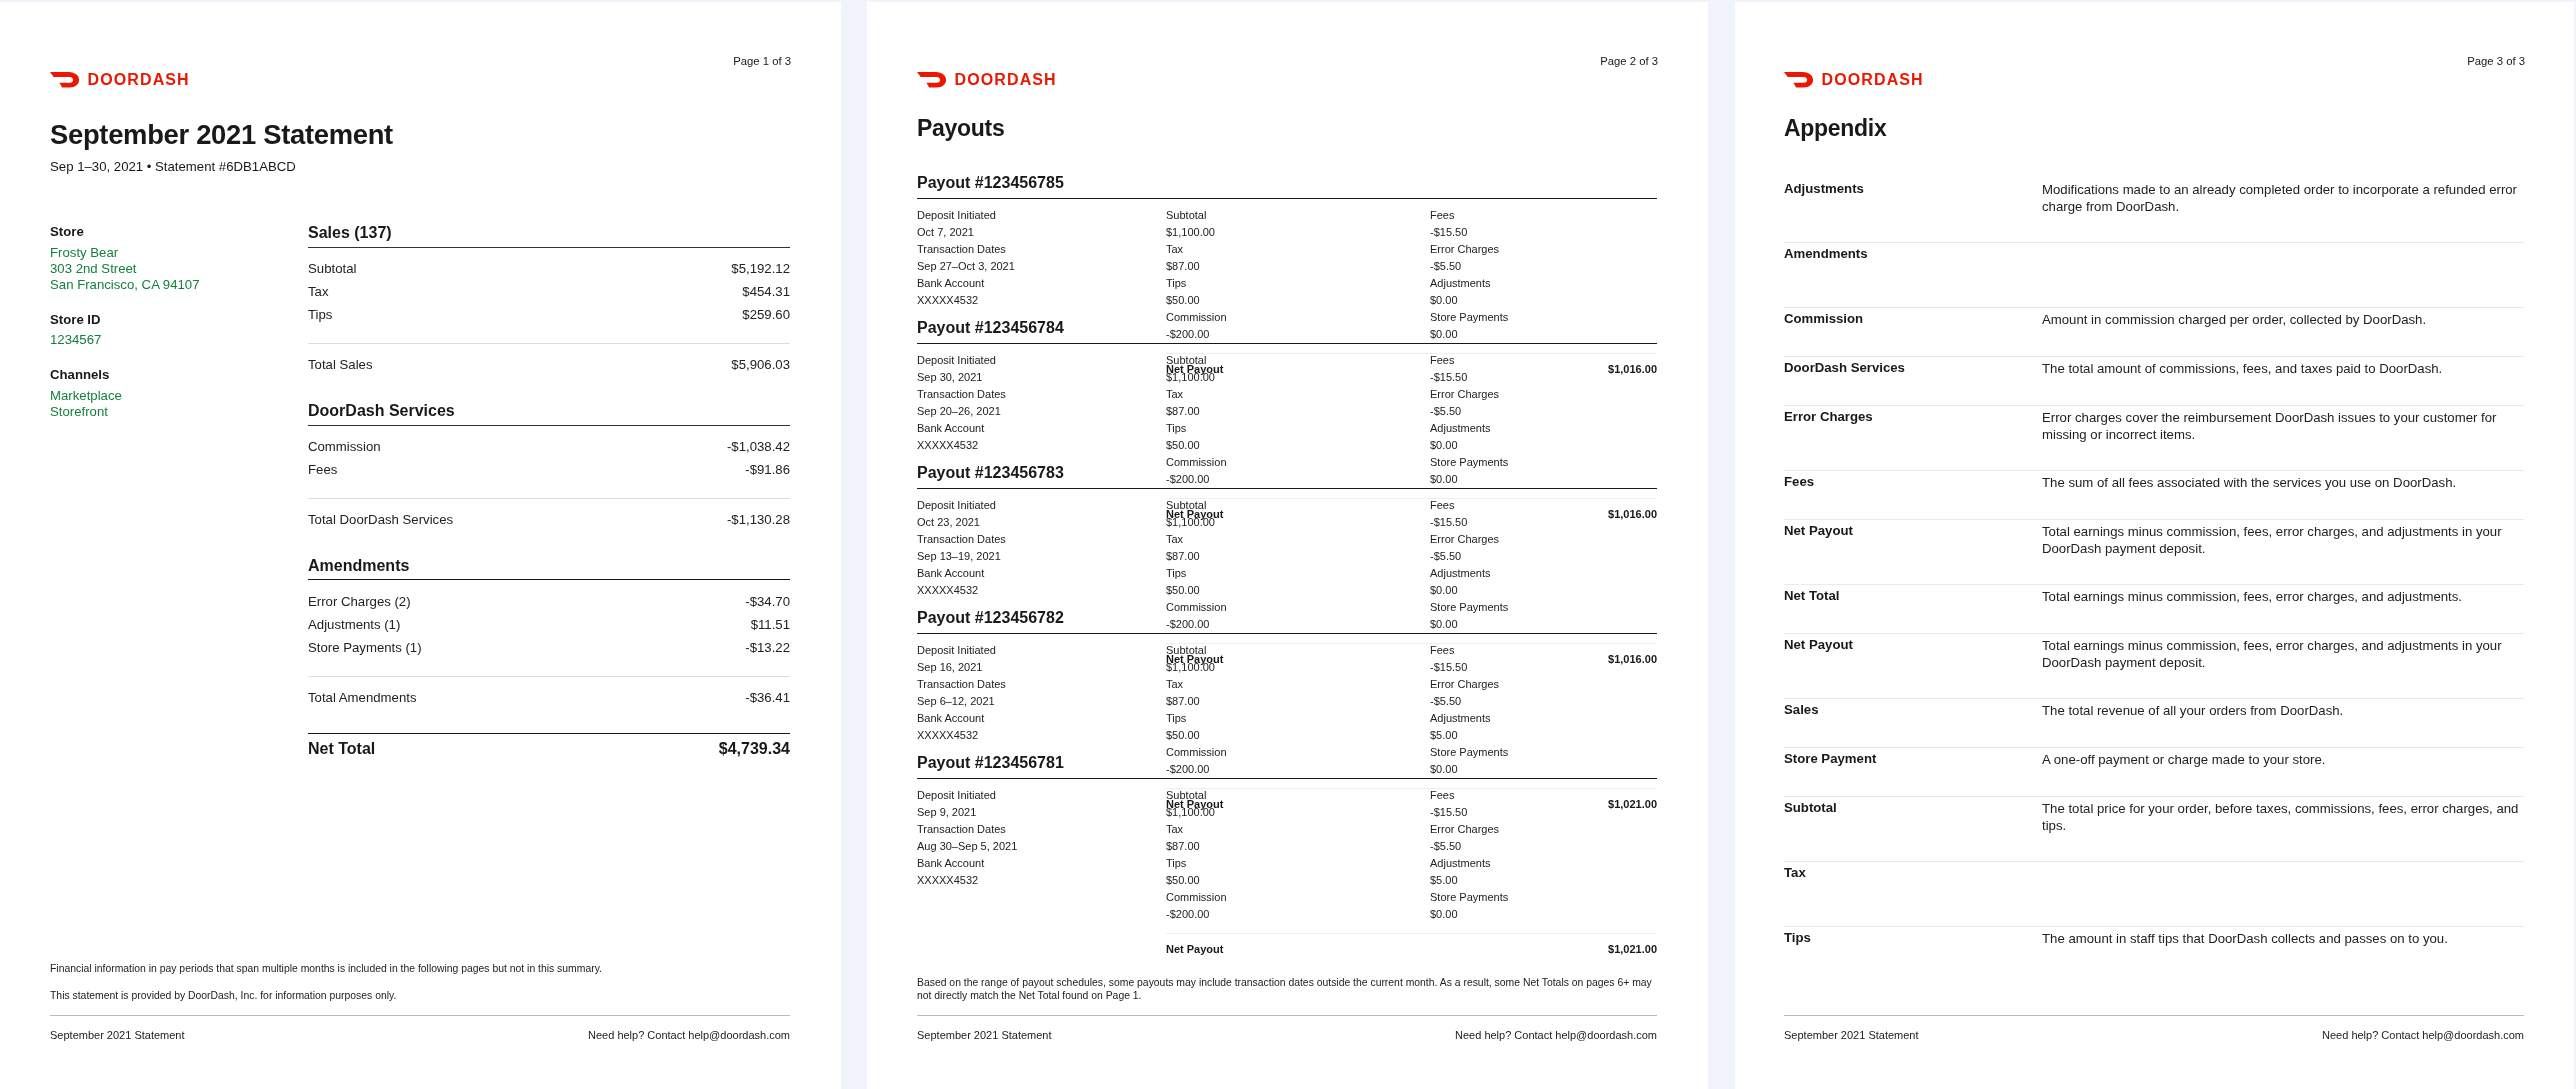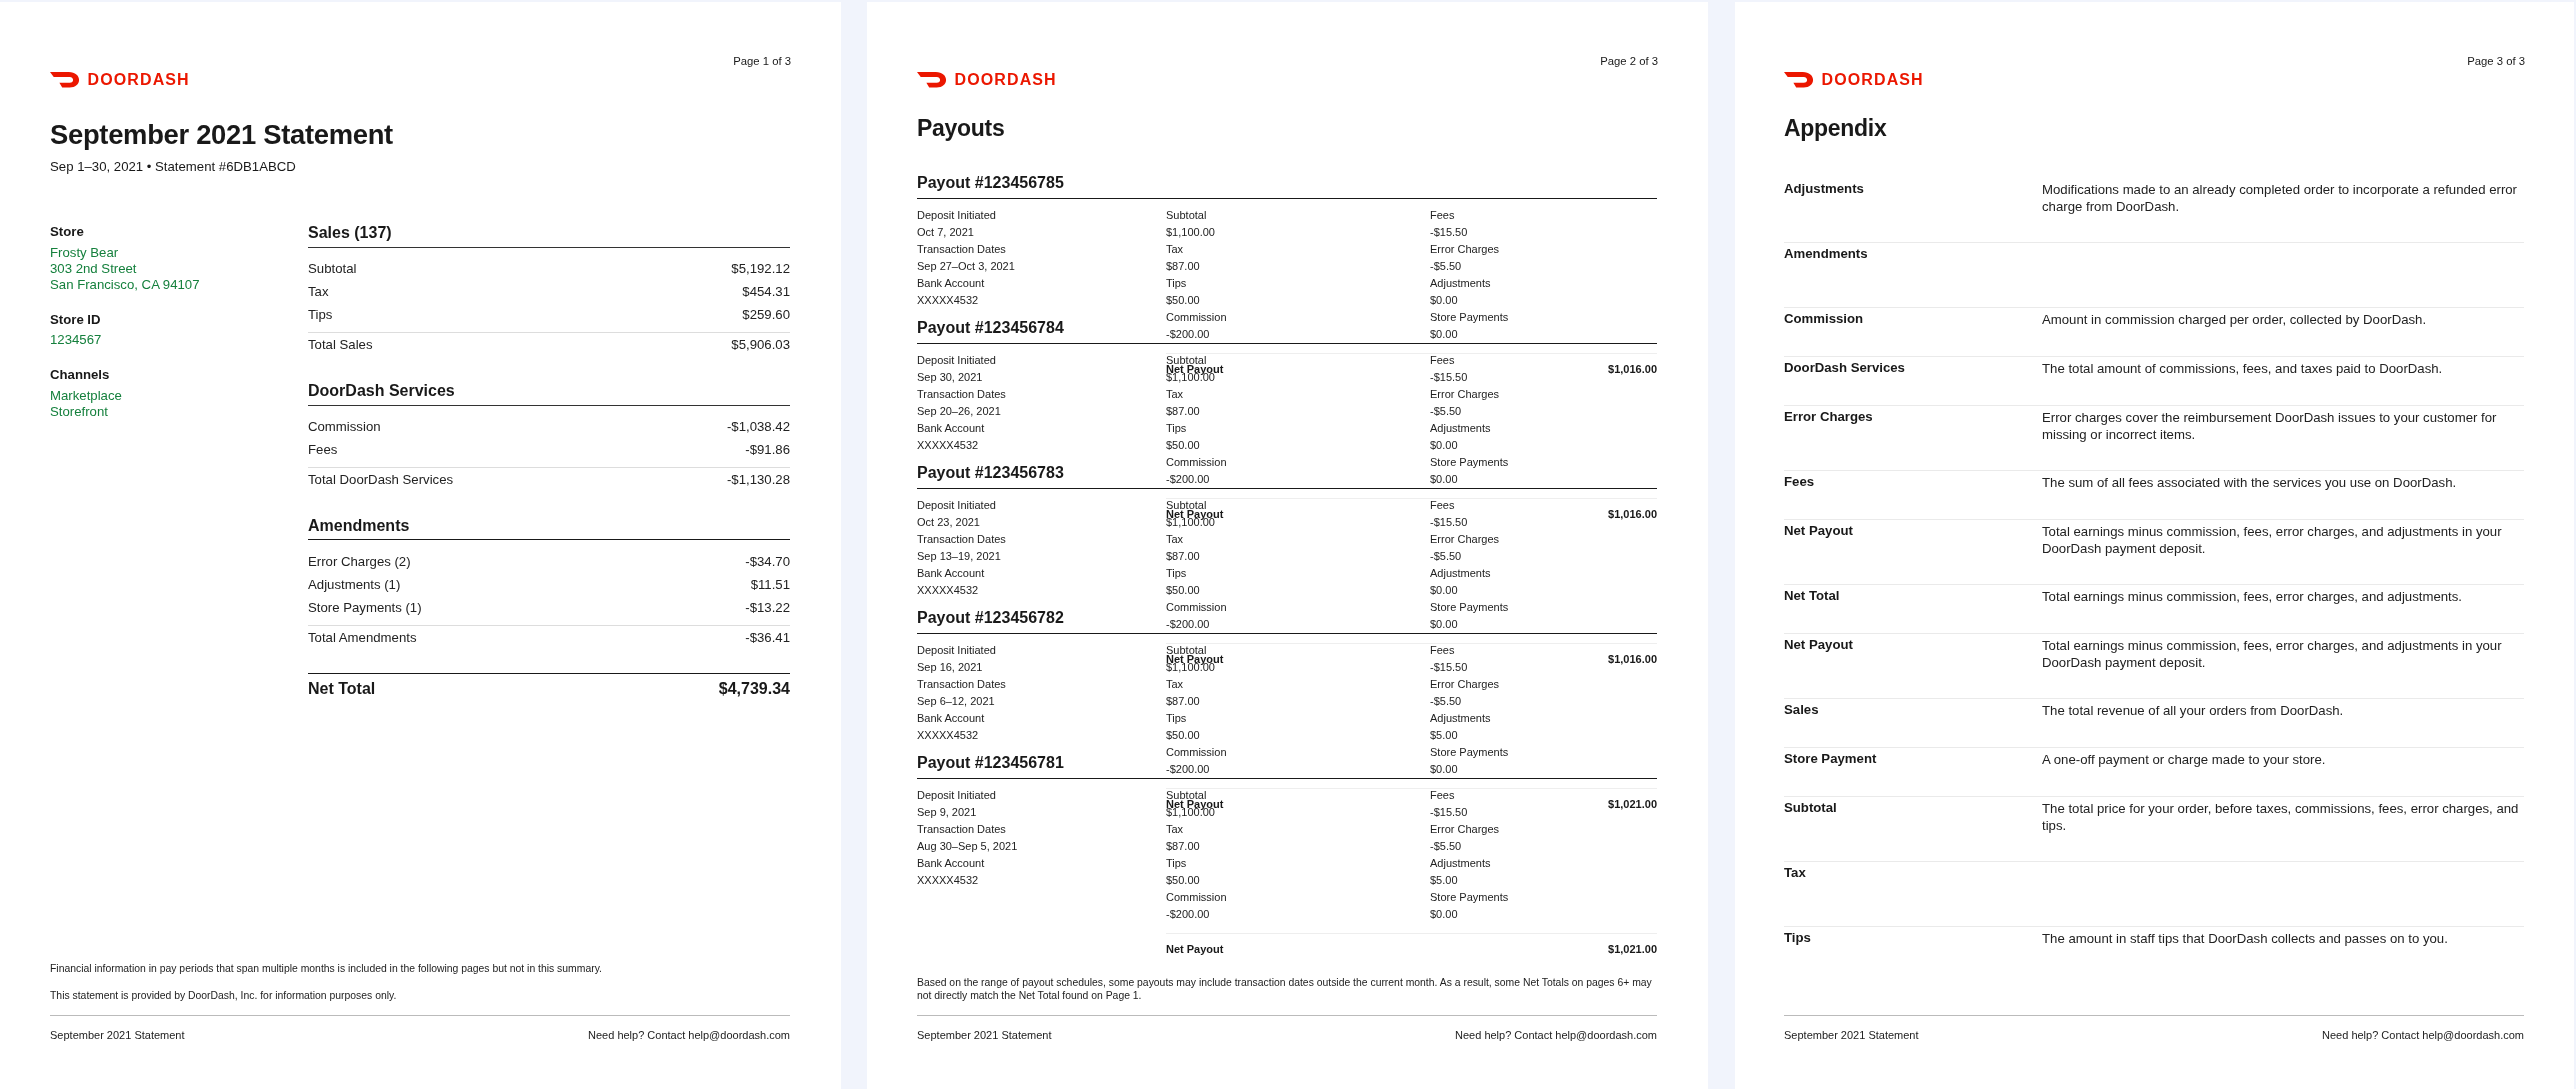--- a/index.html
+++ b/index.html
@@ -20,21 +20,21 @@
 
   
   .p1-left { position: absolute; left: 50px; top: 221px; width: 218px; }
   .info-block { margin-bottom: 18px; }
   .info-block .lbl { font-weight: bold; font-size: 13.2px; line-height: 17px; margin-bottom: 4.7px; }
   .info-block .val { font-size: 13.2px; line-height: 16px; color: #15803d; }
   .p1-right { position: absolute; left: 308px; top: 220px; width: 482px; }
   .sec { margin-bottom: 23.6px; }
   .sec-h { font-weight: bold; font-size: 16px; line-height: 21px; padding-bottom: 3.8px; border-bottom: 1.9px solid #333; margin-bottom: 9.5px; }
   .row { display: flex; justify-content: space-between; font-size: 13.2px; line-height: 23px; color: #222; }
-  .sec-total { border-top: 0.9px solid #ddd; margin-top: 6px; padding-top: 0; }
+  .sec-total { border-top: 0.9px solid #ddd; margin-top: 17px; padding-top: 9px; }
   .net-total { border-top: 1.9px solid #191919; padding-top: 3.8px; display: flex; justify-content: space-between; font-weight: bold; font-size: 16px; line-height: 24.6px; margin-top: 20px; }
 
   .foot-notes { position: absolute; font-size: 10.4px; color: #222; line-height: 13.2px; }
   .foot-rule { position: absolute; height: 0.9px; background: #bbb; }
   .foot { position: absolute; display: flex; justify-content: space-between; font-size: 11px; color: #222; }
 
   
   .payouts { position: absolute; left: 50px; top: 170px; width: 740px; }
   .payout { height: 145px; }
   .payout-h { font-weight: bold; font-size: 16px; line-height: 21px; padding-bottom: 4.7px; border-bottom: 1.9px solid #191919; }

